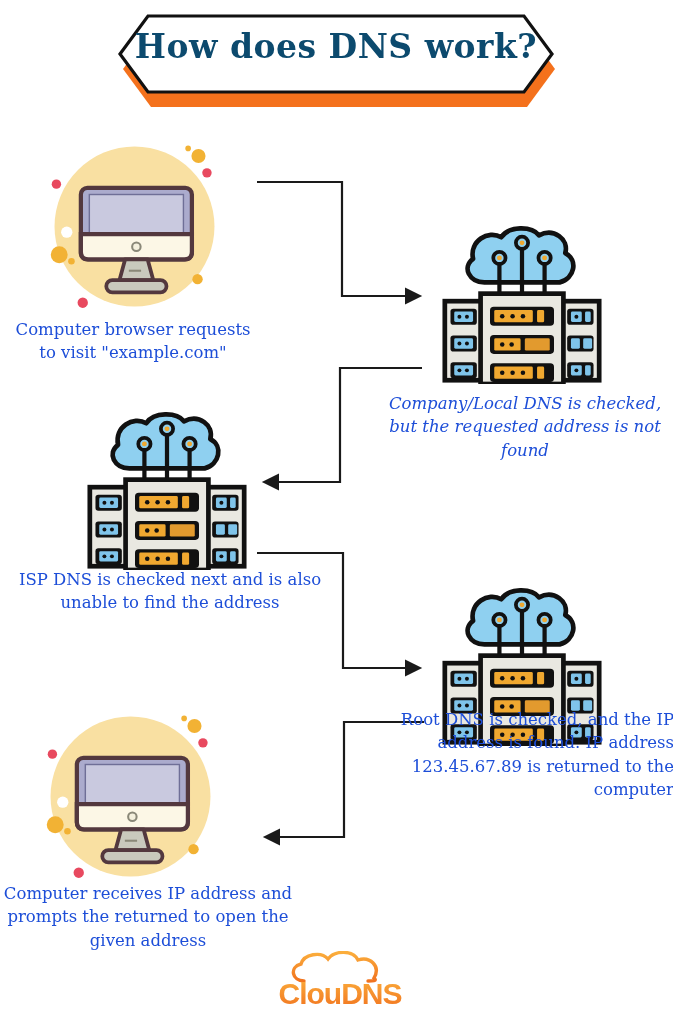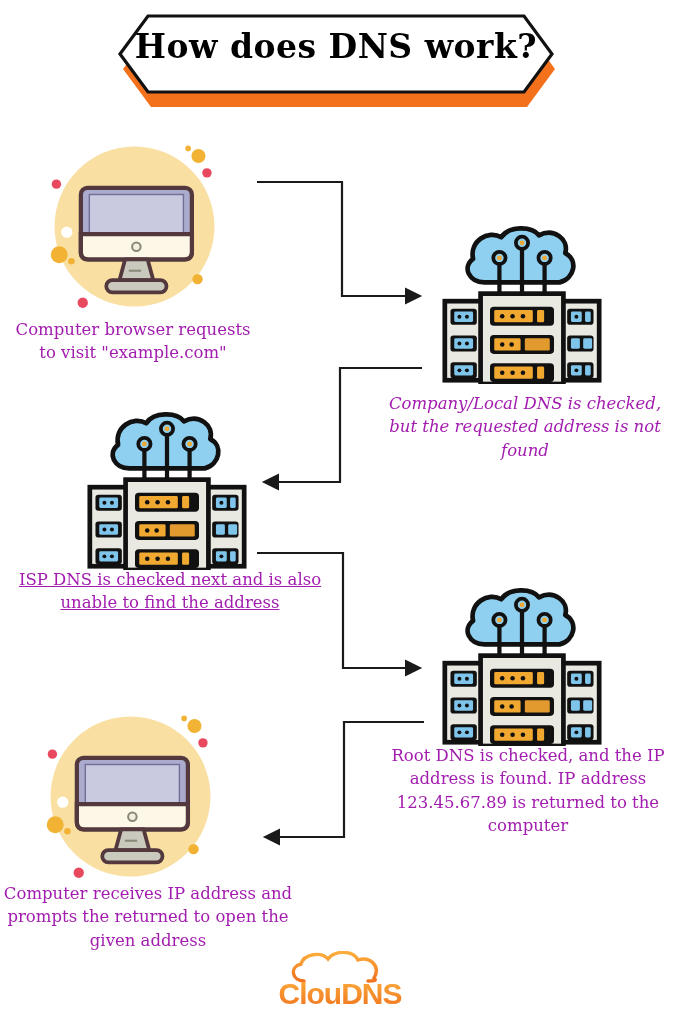--- a/index.html
+++ b/index.html
@@ -7,31 +7,31 @@
     position:relative;width:673px;height:1024px;margin:0 auto;
     background:#ffffff;overflow:hidden;
     font-family:"DejaVu Serif","Liberation Serif",serif;
   }
   .abs{position:absolute;}
   
   #banner-svg{left:108px;top:8px;width:456px;height:108px;}
   #page-title{
     left:120px;top:16px;width:432px;height:60px;
     display:flex;align-items:center;justify-content:center;
-    font-size:33px;font-weight:bold;color:#000000;letter-spacing:.5px;
+    font-size:33px;font-weight:bold;color:#0c4a6e;letter-spacing:.5px;
     white-space:nowrap;
   }
   
   .caption{
-    text-align:center;font-size:16.5px;line-height:1.42;color:#a21caf;
+    text-align:center;font-size:16.5px;line-height:1.42;color:#1d4ed8;
   }
   #caption-request{left:8px;top:318px;width:250px;}
   #caption-local{left:380px;top:392px;width:290px;font-style:italic;}
-  #caption-isp{left:5px;top:568px;width:330px;text-decoration:underline;}
-  #caption-root{left:382px;top:744px;width:292px;}
+  #caption-isp{left:5px;top:568px;width:330px;}
+  #caption-root{left:382px;top:708px;width:292px;text-align:right;}
   #caption-response{left:0px;top:882px;width:296px;}
   
   #computer-request{left:31px;top:123px;width:207px;height:207px;}
   #computer-response{left:27px;top:693px;width:207px;height:207px;}
   #server-local{left:441px;top:224px;width:162px;height:160px;}
   #server-isp{left:86px;top:410px;width:162px;height:160px;}
   #server-root{left:441px;top:586px;width:162px;height:160px;}
   
   #arrows-svg{left:0;top:0;width:673px;height:1024px;pointer-events:none;}
   

